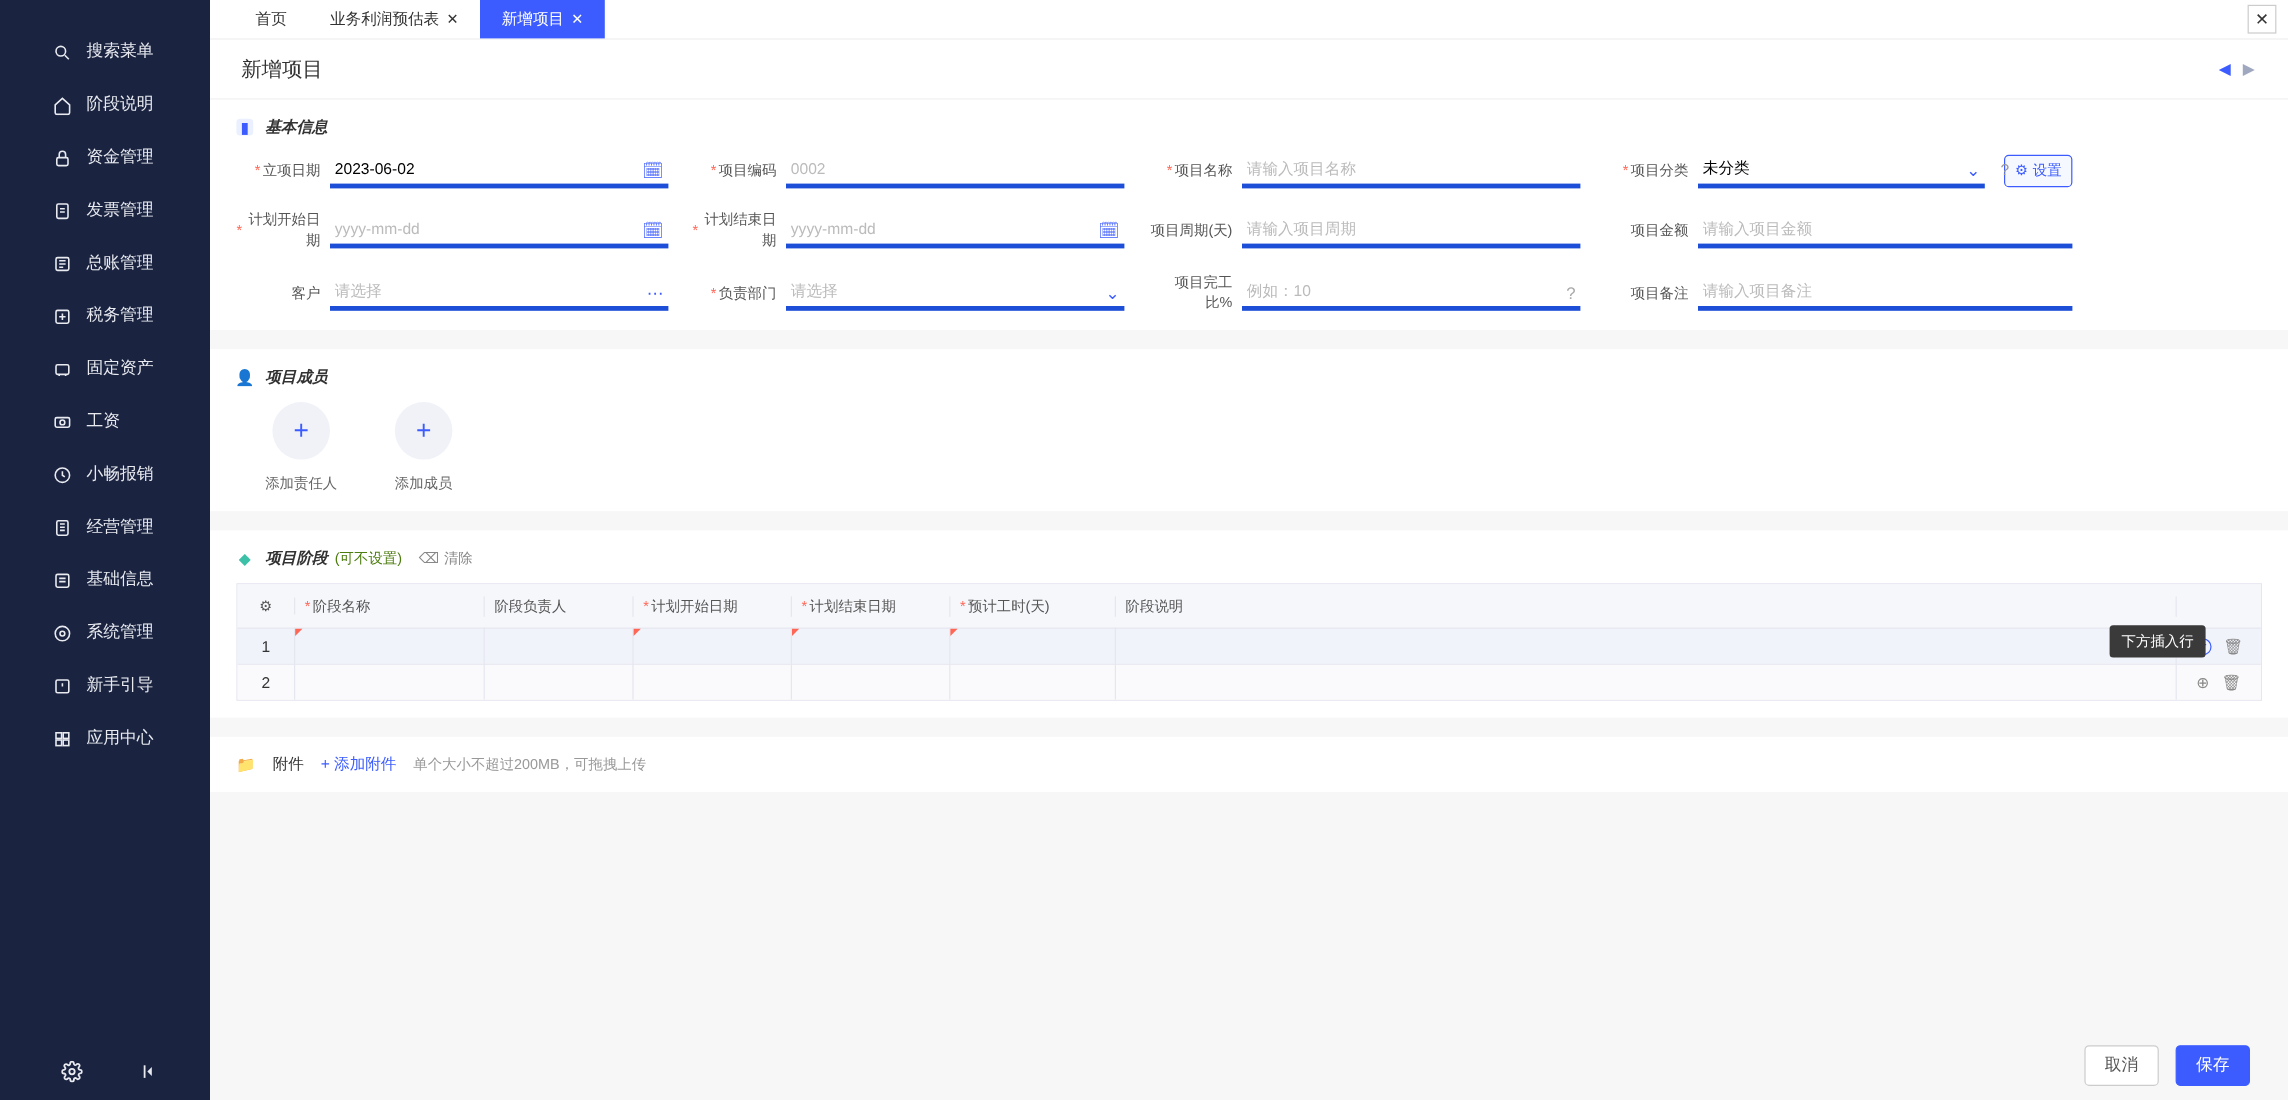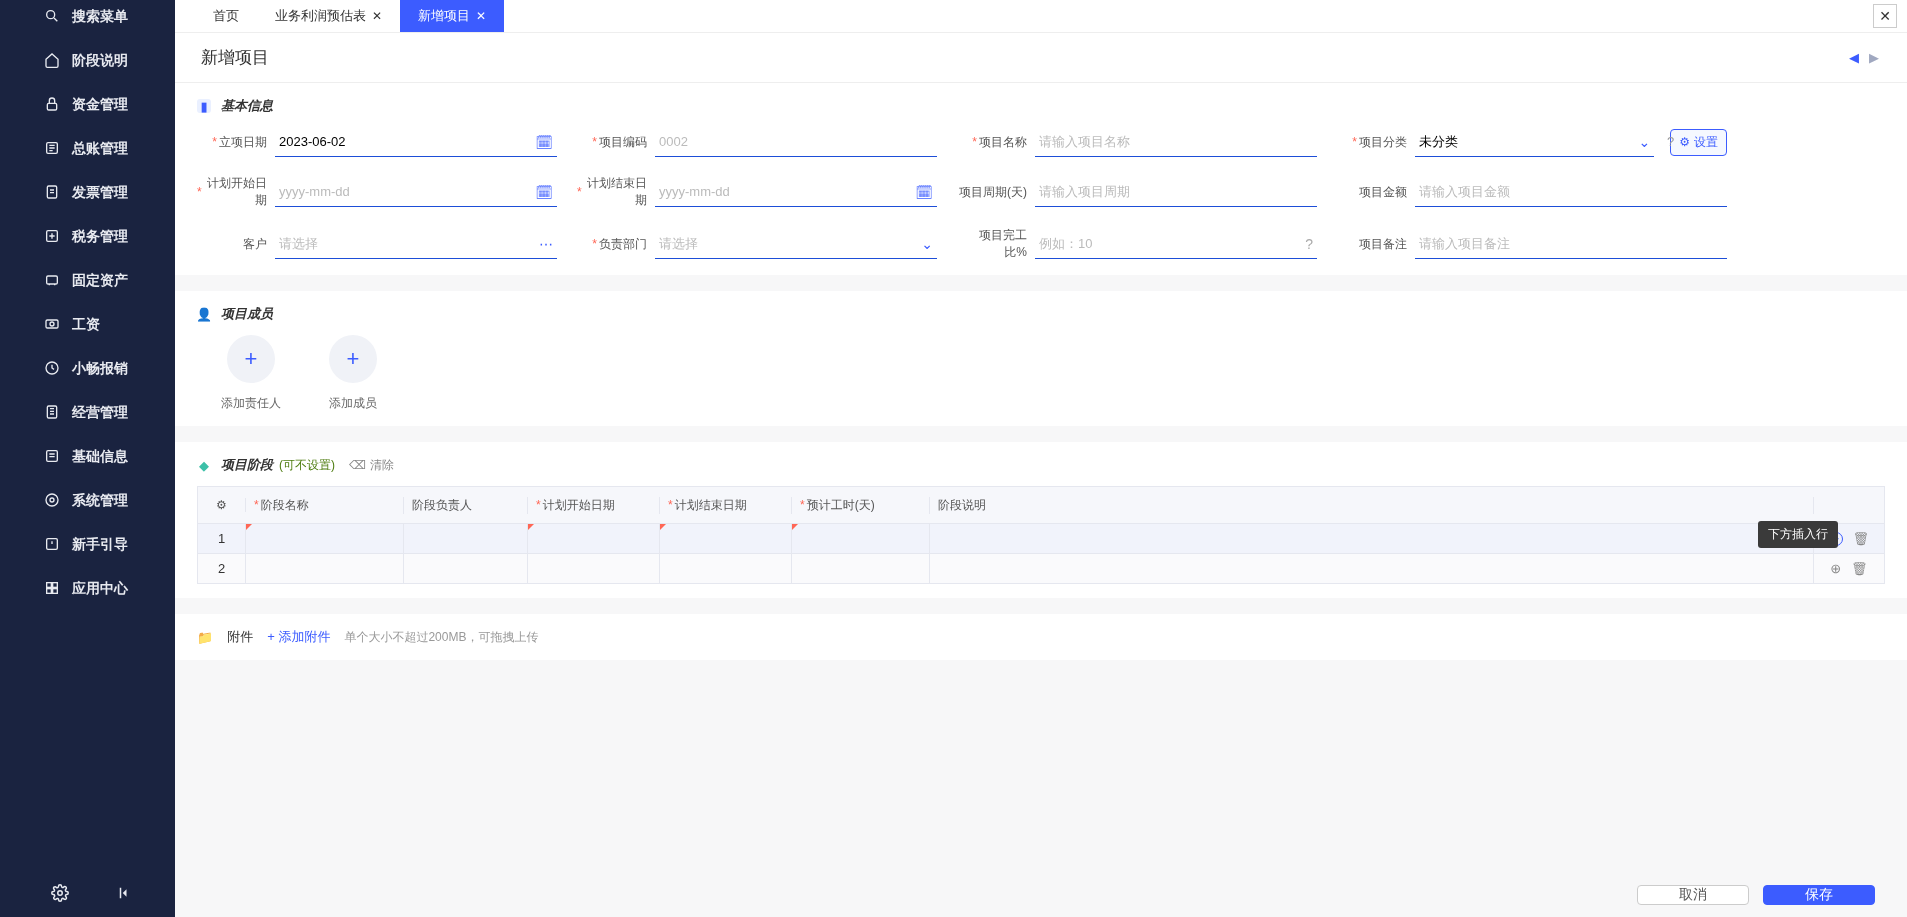--- a/index.html
+++ b/index.html
@@ -1,20 +1,20 @@
 <!DOCTYPE html>
 <html><head>
 <meta charset="utf-8">
 <style>
 * { box-sizing: border-box; margin: 0; padding: 0; }
 body { font-family: "Microsoft YaHei", Arial, sans-serif; font-size: 13px; color: #333; background: #fff; overflow: hidden; }
 .app { display: flex; height: 917px; width: 1907px; }
 .sidebar { width: 165px; background: #1a2340; color: #dde; display: flex; flex-direction: column; }
 .side-top { flex: 1; padding-top: 8px; }
-.side-item { display: flex; align-items: flex-start; height: 44px; padding-left: 34px; cursor: pointer; color: #e8eaf0; font-size: 14px; font-weight: bold; }
+.side-item { display: flex; align-items: flex-end; height: 44px; padding-left: 34px; cursor: pointer; color: #e8eaf0; font-size: 14px; }
 .side-item .ico { width: 16px; height: 16px; margin-right: 12px; display: inline-flex; align-items: center; justify-content: center; }
 .side-bottom { height: 48px; display: flex; align-items: center; justify-content: space-around; padding: 0 18px; }
 .side-bottom .bico { width: 18px; height: 18px; color: #e8eaf0; cursor: pointer; }
 .side-left-pad { width: 10px; background: #1a2340; }
 
 .main { flex: 1; display: flex; flex-direction: column; position: relative; }
 .topbar { height: 33px; display: flex; align-items: stretch; border-bottom: 1px solid #eee; padding-left: 20px; position: relative; }
 .tab { display: flex; align-items: center; padding: 0 18px; font-size: 13px; cursor: pointer; position: relative; }
 .tab.active { background: #3c5cff; color: #fff; }
 .tab .x { margin-left: 6px; font-size: 12px; }
@@ -36,21 +36,21 @@
 .chip-purple { color: #7b6cff; }
 .sec-head .t { font-weight: 600; font-size: 13px; font-style: italic; }
 .sec-head .sub { color: #4d7c0f; font-size: 12px; margin-left: 6px; }
 .sec-head .clear { color: #888; font-size: 12px; margin-left: 14px; cursor: pointer; display:flex; align-items:center; gap:4px; }
 
 .form-grid { display: flex; flex-wrap: wrap; gap: 18px 20px; }
 .field { display: flex; align-items: center; width: 360px; }
 .flabel { width: 70px; text-align: right; font-size: 12px; color: #555; display:flex; justify-content:flex-end; align-items:center; gap:2px;}
 .flabel .req { color: #f65; }
 .finput-wrap { flex: 1; margin-left: 8px; position: relative; }
-.finput { width: 100%; height: 30px; border: none; border-bottom: 1px solid #1d4ed8; padding: 0 24px 0 4px; font-size: 13px; background: transparent; outline: none; }
+.finput { width: 100%; height: 30px; border: none; border-bottom: 4px solid #1d4ed8; padding: 0 24px 0 4px; font-size: 13px; background: transparent; outline: none; }
 .finput::placeholder { color: #bbb; }
 .finput-icon { position: absolute; right: 4px; top: 7px; color: #3c5cff; font-size: 14px; cursor: pointer; }
 .finput-icon.gray { color: #aaa; }
 .finput-icon2 { position: absolute; right: -20px; top: 7px; color: #999; }
 .set-btn { border: 1px solid #3c5cff; color: #3c5cff; background: #f5f8ff; padding: 4px 8px; border-radius: 4px; font-size: 12px; margin-left: 16px; cursor: pointer; display:inline-flex; align-items:center; gap:4px; }
 
 .members { display: flex; gap: 48px; padding-left: 24px; }
 .member { display: flex; flex-direction: column; align-items: center; gap: 12px; }
 .add-circle { width: 48px; height: 48px; border-radius: 50%; background: #f0f2f7; color: #3c5cff; display:flex; align-items:center; justify-content:center; font-size: 22px; cursor:pointer; }
 .member .ml { font-size: 12px; color: #666; }
@@ -74,21 +74,21 @@
 .cell .tri { position: absolute; left: 0; top: 0; width: 0; height: 0; border-left: 6px solid #f65; border-bottom: 6px solid transparent; }
 .c-act .ico { cursor:pointer; color: #888; font-size: 13px; }
 .c-act .ico.add { color: #3c5cff; border: 1.5px solid #3c5cff; border-radius: 50%; width: 14px; height: 14px; display:inline-flex; align-items:center; justify-content:center; font-size:11px; font-weight:bold; line-height:1; }
 .tooltip { position: absolute; right: 46px; top: -3px; background: #3a3a3a; color: #fff; padding: 5px 10px; font-size: 12px; border-radius: 3px; white-space: nowrap; }
 
 .attach-row { display: flex; align-items:center; gap: 14px; }
 .add-link { color: #3c5cff; cursor: pointer; font-size: 13px; }
 .hint { color: #999; font-size: 12px; }
 
 .footer { position: absolute; bottom: 12px; right: 32px; display: flex; gap: 14px; }
-.btn { height: 20px; padding: 0 41px; border-radius: 4px; font-size: 14px; cursor: pointer; display:flex; align-items:center; }
+.btn { height: 34px; padding: 0 16px; border-radius: 4px; font-size: 14px; cursor: pointer; display:flex; align-items:center; }
 .btn.cancel { background: #fff; border: 1px solid #ccc; color: #555; }
 .btn.save { background: #3c5cff; border: 1px solid #3c5cff; color: #fff; }
 
 svg { width: 100%; height: 100%; }
 </style>
 </head>
 <body>
 
 <div class="app">
   <div class="side-left-pad"></div>
@@ -116,34 +116,34 @@
             <svg viewBox="0 0 24 24" fill="none" stroke="currentColor" stroke-width="2">
               <rect x="5" y="11" width="14" height="10" rx="2"></rect>
               <path d="M8 11V7a4 4 0 0 1 8 0v4"></path>
             </svg>
           </span>
           <span>资金管理</span>
         </div>
         <div class="side-item">
           <span class="ico">
             <svg viewBox="0 0 24 24" fill="none" stroke="currentColor" stroke-width="2">
+              <rect x="5" y="3" width="14" height="18" rx="2"></rect>
+              <path d="M9 9h6M9 13h6"></path>
+            </svg>
+          </span>
+          <span>发票管理</span>
+        </div>
+        <div class="side-item">
+          <span class="ico">
+            <svg viewBox="0 0 24 24" fill="none" stroke="currentColor" stroke-width="2">
               <rect x="4" y="4" width="16" height="16" rx="2"></rect>
               <path d="M8 8h8M8 12h8M8 16h5"></path>
             </svg>
           </span>
           <span>总账管理</span>
-        </div>
-        <div class="side-item">
-          <span class="ico">
-            <svg viewBox="0 0 24 24" fill="none" stroke="currentColor" stroke-width="2">
-              <rect x="5" y="3" width="14" height="18" rx="2"></rect>
-              <path d="M9 9h6M9 13h6"></path>
-            </svg>
-          </span>
-          <span>发票管理</span>
         </div>
         <div class="side-item">
           <span class="ico">
             <svg viewBox="0 0 24 24" fill="none" stroke="currentColor" stroke-width="2">
               <rect x="4" y="4" width="16" height="16" rx="2"></rect>
               <path d="M12 8v8M8 12h8"></path>
             </svg>
           </span>
           <span>税务管理</span>
         </div>

